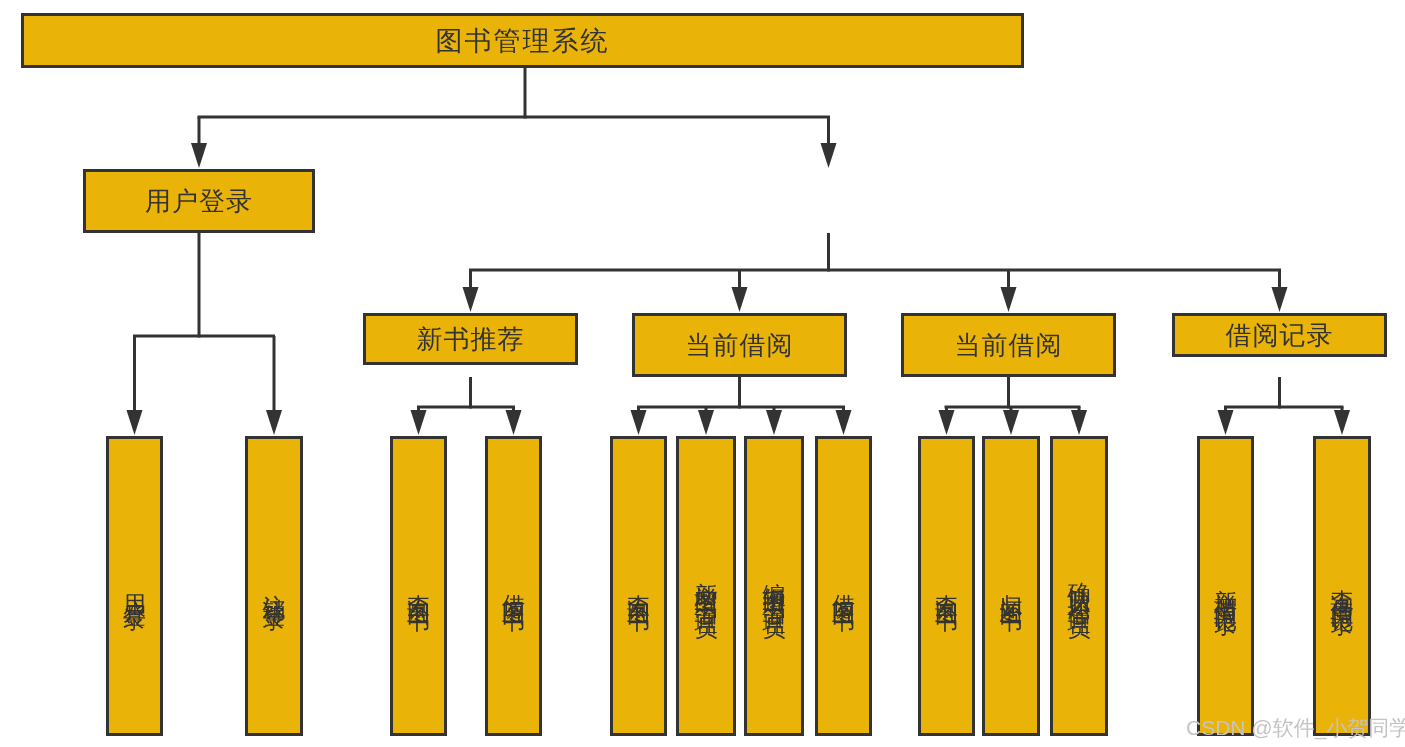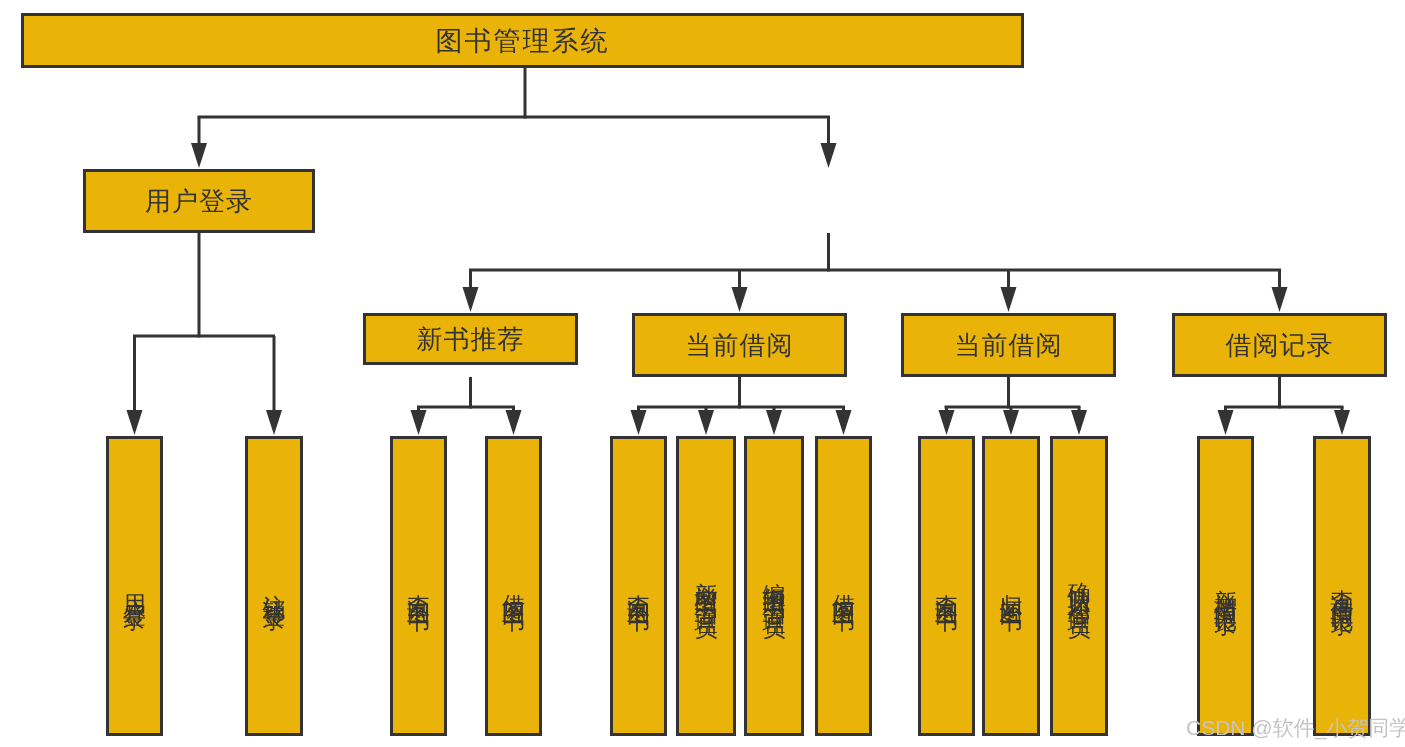--- a/index.html
+++ b/index.html
@@ -129,21 +129,21 @@
 
   <div class="box" style="left:363px;top:313px;width:215px;height:52px">
     <span class="h-label">新书推荐</span>
   </div>
   <div class="box" style="left:632px;top:313px;width:215px;height:64px">
     <span class="h-label">当前借阅</span>
   </div>
   <div class="box" style="left:901px;top:313px;width:215px;height:64px">
     <span class="h-label">当前借阅</span>
   </div>
-  <div class="box" style="left:1172px;top:313px;width:215px;height:64px">
+  <div class="box" style="left:1172px;top:313px;width:215px;height:44px">
     <span class="h-label">借阅记录</span>
   </div>
 
   <div class="box" style="left:106px;top:436px;width:57px;height:300px">
     <span class="v-label">用户登录</span>
   </div>
   <div class="box" style="left:245px;top:436px;width:58px;height:300px">
     <span class="v-label">注销登录</span>
   </div>
 

